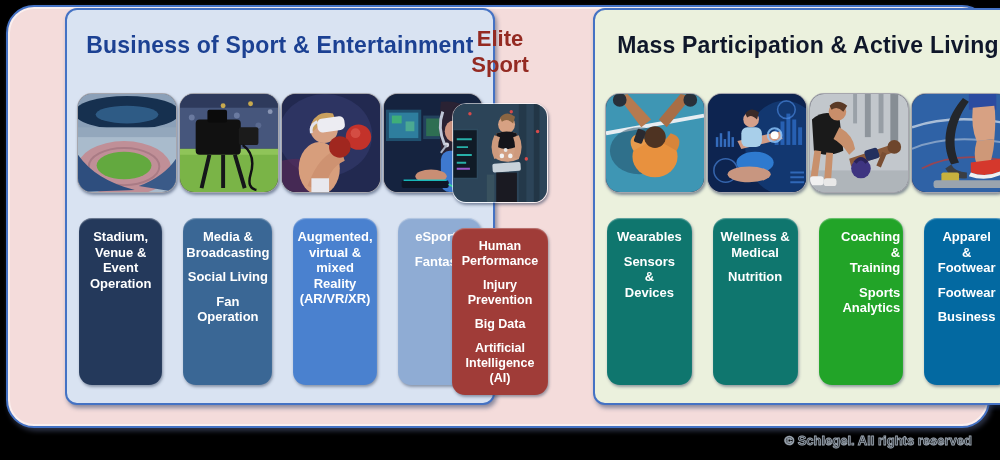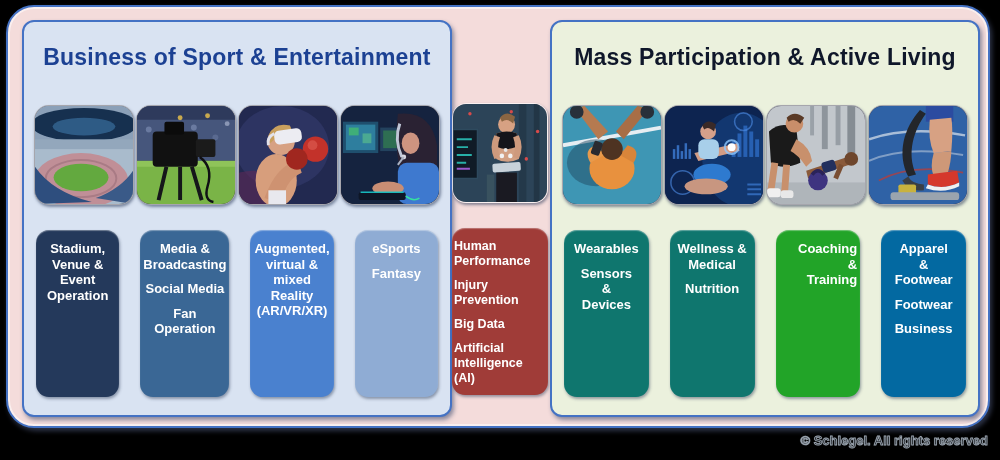--- a/index.html
+++ b/index.html
@@ -1,22 +1,22 @@
 <!DOCTYPE html>
 <html><head>
 <meta charset="utf-8">
 <style>
   html,body{margin:0;padding:0;background:#000;}
   .stage{position:relative;width:1000px;height:460px;background:#000;overflow:hidden;
          font-family:"Liberation Sans",sans-serif;}
   .frame{position:absolute;left:6px;top:5px;width:980px;height:419px;background:#F4DCDB;
          border:2px solid #4472C4;border-radius:28px;
          box-shadow:inset 0 0 0 2px rgba(255,255,255,.55), 2px 3px 5px rgba(70,80,110,.65);}
-  .panel{position:absolute;top:20px;width:426px;height:393px;border:2px solid #4472C4;
-         border-radius:12px;box-shadow:2px 3px 4px rgba(35,55,95,.5);}
+  .panel{position:absolute;top:8px;width:426px;height:393px;border:2px solid #4472C4;
+         border-radius:12px;box-shadow:2px 3px 4px rgba(35,55,95,.5);margin-left:43px;}
   #panel-business{left:22px;background:#D9E3F2;}
   #panel-mass{left:550px;background:#EBF1DD;}
   .panel-title{margin:0;padding-top:22px;text-align:center;font-size:23px;font-weight:bold;
          letter-spacing:.2px;color:#1C4193;}
   #panel-mass .panel-title{color:#1F5C23;}
   .elite-title{position:absolute;left:448px;top:26px;width:104px;text-align:center;
          font-size:22px;font-weight:bold;line-height:1.18;color:#942A22;white-space:pre-line;}
   .photo-row{position:absolute;top:83px;left:10px;right:10px;display:flex;
          justify-content:space-between;}
   .photo{width:100px;height:100px;border-radius:15px;overflow:hidden;
@@ -26,25 +26,25 @@
   .photo-mid{position:absolute;left:452px;top:103px;width:96px;height:100px;border-radius:14px;
          overflow:hidden;border:1px solid rgba(255,255,255,.6);
          box-shadow:1px 2px 3px rgba(30,45,80,.5);box-sizing:border-box;}
   .photo-mid svg{display:block;width:100%;height:100%;}
   .box-row{position:absolute;top:208px;left:12px;right:12px;display:flex;gap:21px;}
   .tbox{flex:1;height:167px;border-radius:13px;color:#fff;font-size:13px;font-weight:bold;
          text-align:center;padding:11px 3px;box-sizing:border-box;line-height:1.2;
          box-shadow:1px 2px 3px rgba(40,55,85,.45), inset 0 1px 1px rgba(255,255,255,.35);}
   .tbox p{margin:0 0 9px;white-space:pre-line;}
   .elite-box{position:absolute;left:452px;top:228px;width:96px;height:167px;border-radius:13px;
-         color:#fff;font-size:12.5px;font-weight:bold;text-align:left;padding:11px 2px;
+         color:#fff;font-size:12.5px;font-weight:bold;text-align:center;padding:11px 2px;
          box-sizing:border-box;line-height:1.2;
          box-shadow:1px 2px 3px rgba(40,55,85,.45), inset 0 1px 1px rgba(255,255,255,.3);}
   .elite-box p{margin:0 0 9px;white-space:pre-line;}
-  .copyright{position:absolute;right:12px;top:433px;font-size:13px;font-weight:bold;
+  .copyright{position:absolute;right:28px;top:433px;font-size:13px;font-weight:bold;
          color:#2A2F35;-webkit-text-stroke:0.8px #97A1AC;
          text-shadow:0 0 1px #AEB7C0;}
 </style>
 </head>
 <body>
 
 <div class="stage">
   <div class="frame"></div>
 
   <div class="panel" id="panel-business">
@@ -128,38 +128,40 @@
     <div class="box-row">
         <div class="tbox" style="background: rgb(36, 57, 91);">
           <p>Stadium,
 Venue &amp;
 Event
 Operation</p>
         </div>
         <div class="tbox" style="background: rgb(58, 103, 149);">
           <p>Media &amp;
 Broadcasting</p>
-          <p>Social Media</p>
+          <p>Social Living</p>
           <p>Fan
 Operation</p>
         </div>
         <div class="tbox" style="background: rgb(74, 129, 207);">
           <p>Augmented,
 virtual &amp;
 mixed
 Reality
 (AR/VR/XR)</p>
         </div>
         <div class="tbox" style="background: rgb(143, 172, 212);">
           <p>eSports</p>
           <p>Fantasy</p>
         </div>
       </div>
   </div>
 
+  <div class="elite-title" style="color: rgb(148, 42, 34);">Elite
+Sport</div>
 
   <div class="photo-mid">
     <svg viewBox="0 0 100 100" preserveAspectRatio="none">
       <rect width="100" height="100" fill="#2C4458"></rect>
       <rect x="70" y="0" width="8" height="100" fill="#24394A"></rect>
         <rect x="86" y="0" width="6" height="100" fill="#223646"></rect>
       <circle cx="18" cy="10" r="1.8" fill="#D84A4A"></circle>
         <circle cx="62" cy="8" r="1.8" fill="#D84A4A"></circle>
       <circle cx="90" cy="28" r="1.8" fill="#D84A4A"></circle>
         <circle cx="78" cy="56" r="1.8" fill="#D84A4A"></circle>
@@ -294,20 +296,22 @@
         </div>
         <div class="tbox" style="background: #0f766e;">
           <p>Wellness &amp;
 Medical</p>
           <p>Nutrition</p>
         </div>
         <div class="tbox" style="background: rgb(34, 164, 40); text-align: right;">
           <p>Coaching
 &amp;
 Training</p>
+          <p>Sports
+Analytics</p>
         </div>
         <div class="tbox" style="background: #0369a1;">
           <p>Apparel
 &amp;
 Footwear</p>
           <p>Footwear</p>
           <p>Business</p>
         </div>
       </div>
   </div>

